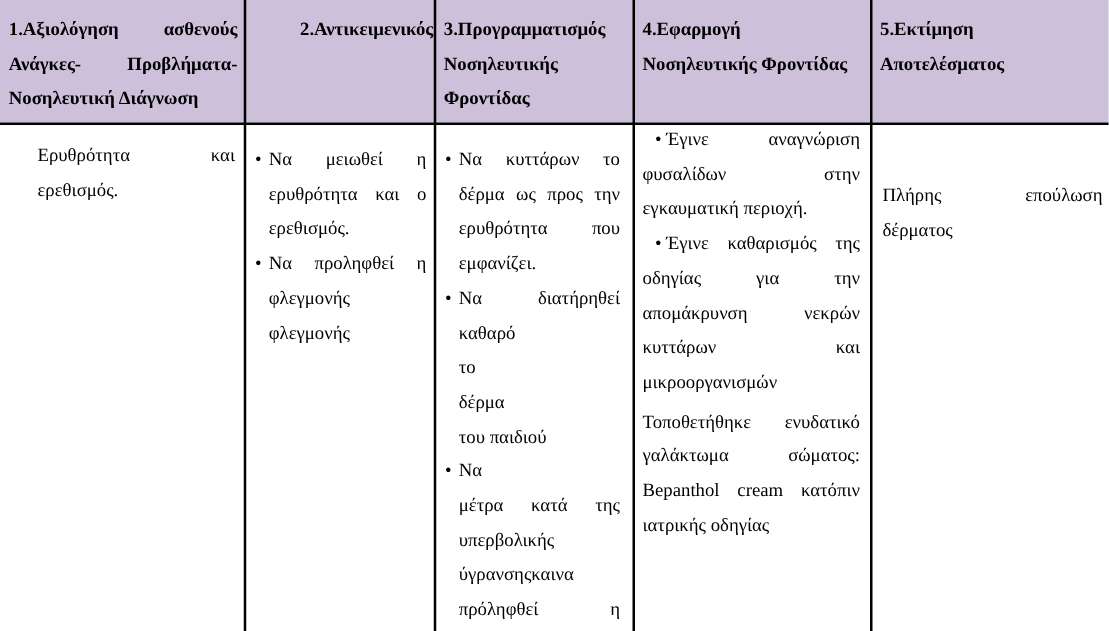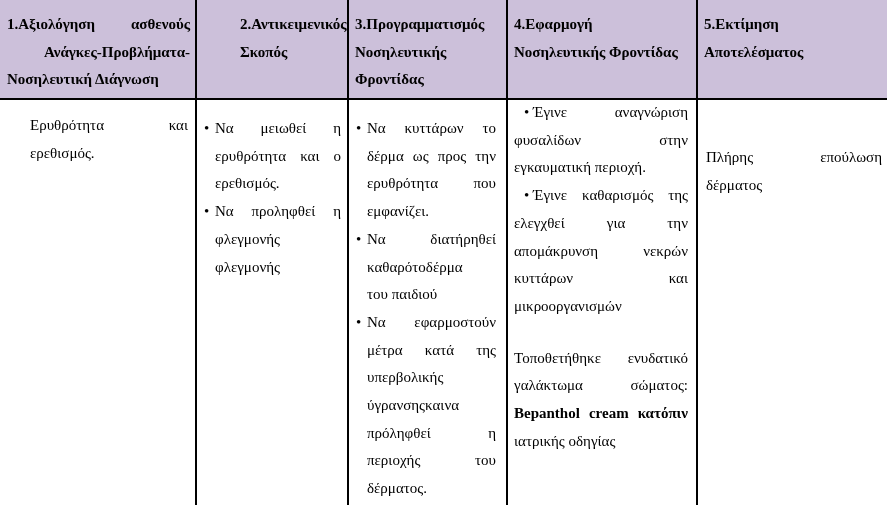--- a/index.html
+++ b/index.html
@@ -27,29 +27,28 @@
   <div class="vline" style="left:195px;"></div>
   <div class="vline" style="left:347px;"></div>
   <div class="vline" style="left:506px;"></div>
   <div class="vline" style="left:696px;"></div>
 
   <div class="cell hcell" style="left:7px;top:11px;width:183px;">
     <span class="line jline" style="display: flex; justify-content: space-between;">
         <span>1.Αξιολόγηση</span>
         <span>ασθενούς</span>
       </span>
-    <span class="line" style="display: flex; justify-content: flex-end; margin-left: 12px;">
+    <span class="line" style="display: flex; justify-content: space-between;">
         <span>Ανάγκες-</span>
         <span>Προβλήματα-</span>
       </span>
     <span class="line">Νοσηλευτική Διάγνωση</span>
   </div>
   <div class="cell hcell" style="left:203px;top:11px;width:140px;margin-left:37px;">
     <span class="line">2.Αντικειμενικός</span>
-    <span class="line">Σκοπός</span>
   </div>
   <div class="cell hcell" style="left:355px;top:11px;width:148px;">
     <span class="line">3.Προγραμματισμός</span>
     <span class="line">Νοσηλευτικής</span>
     <span class="line">Φροντίδας</span>
   </div>
   <div class="cell hcell" style="left:514px;top:11px;width:180px;">
     <span class="line">4.Εφαρμογή</span>
     <span class="line">Νοσηλευτικής Φροντίδας</span>
   </div>
@@ -119,34 +118,33 @@
         <span class="line">εμφανίζει.</span>
       </span>
     </div>
     <div class="bul">
       <span class="dot">•</span>
       <span class="txt">
         <span class="line" style="display: flex; justify-content: space-between;">
             <span>Να</span>
             <span>διατήρηθεί</span>
           </span>
-        <span class="line" style="display: flex; justify-content: flex-start;">
+        <span class="line" style="display: flex; justify-content: flex-end; flex-direction: column;">
             <span>καθαρό</span>
             <span>το</span>
             <span>δέρμα</span>
           </span>
         <span class="line">του παιδιού</span>
       </span>
     </div>
     <div class="bul">
       <span class="dot">•</span>
       <span class="txt">
         <span class="line" style="display: flex; justify-content: space-between;">
             <span>Να</span>
-            <span>εφαρμοστούν</span>
           </span>
         <span class="line" style="display: flex; justify-content: space-between;">
             <span>μέτρα</span>
             <span>κατά</span>
             <span>της</span>
           </span>
         <span class="line">υπερβολικής</span>
         <span class="line" style="display: flex; justify-content: flex-start;">
             <span>ύγρανσης</span>
             <span>και</span>
@@ -177,44 +175,44 @@
         </span>
       <span class="line">εγκαυματική περιοχή.</span>
     </div>
     <div>
       <span class="line" style="padding-left: 10px; display: flex; justify-content: space-between;">
           <span>• Έγινε</span>
           <span>καθαρισμός</span>
           <span>της</span>
         </span>
       <span class="line" style="display: flex; justify-content: space-between;">
-          <span>ελεγχθεί</span>
+          <span>οδηγίας</span>
           <span>για</span>
           <span>την</span>
         </span>
       <span class="line" style="display: flex; justify-content: space-between;">
           <span>απομάκρυνση</span>
           <span>νεκρών</span>
         </span>
       <span class="line" style="display: flex; justify-content: space-between;">
           <span>κυττάρων</span>
           <span>και</span>
         </span>
       <span class="line">μικροοργανισμών</span>
     </div>
-    <div style="margin-top:24px;">
+    <div style="margin-top:4px;">
       <span class="line" style="display: flex; justify-content: space-between;">
           <span>Τοποθετήθηκε</span>
           <span>ενυδατικό</span>
         </span>
       <span class="line" style="display: flex; justify-content: space-between;">
           <span>γαλάκτωμα</span>
           <span>σώματος:</span>
         </span>
-      <span class="line" style="display: flex; justify-content: space-between; font-weight: bold;">
+      <span class="line" style="display: flex; justify-content: space-between;">
           <span>Bepanthol</span>
           <span>cream</span>
           <span>κατόπιν</span>
         </span>
       <span class="line">ιατρικής οδηγίας</span>
     </div>
   </div>
 
   <div class="cell" style="left:706px;top:112px;width:176px;">
     <span class="line" style="display: flex; justify-content: space-between; margin-top: 32px;">

